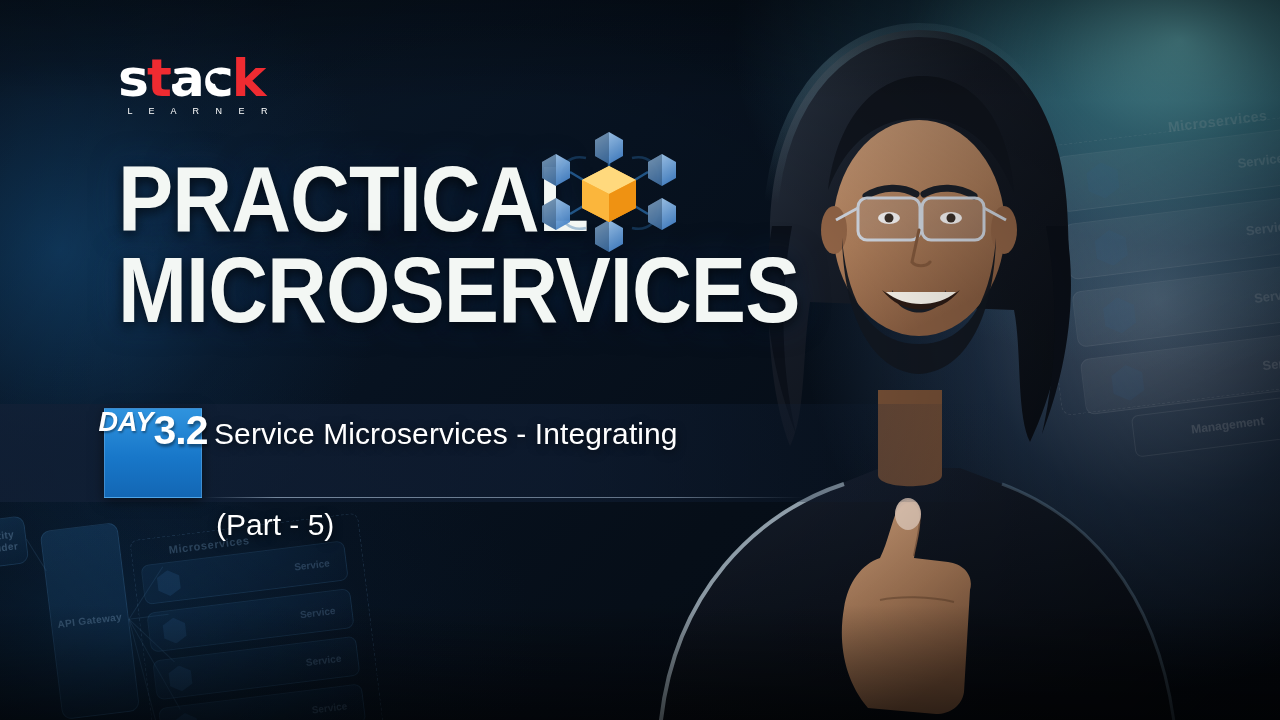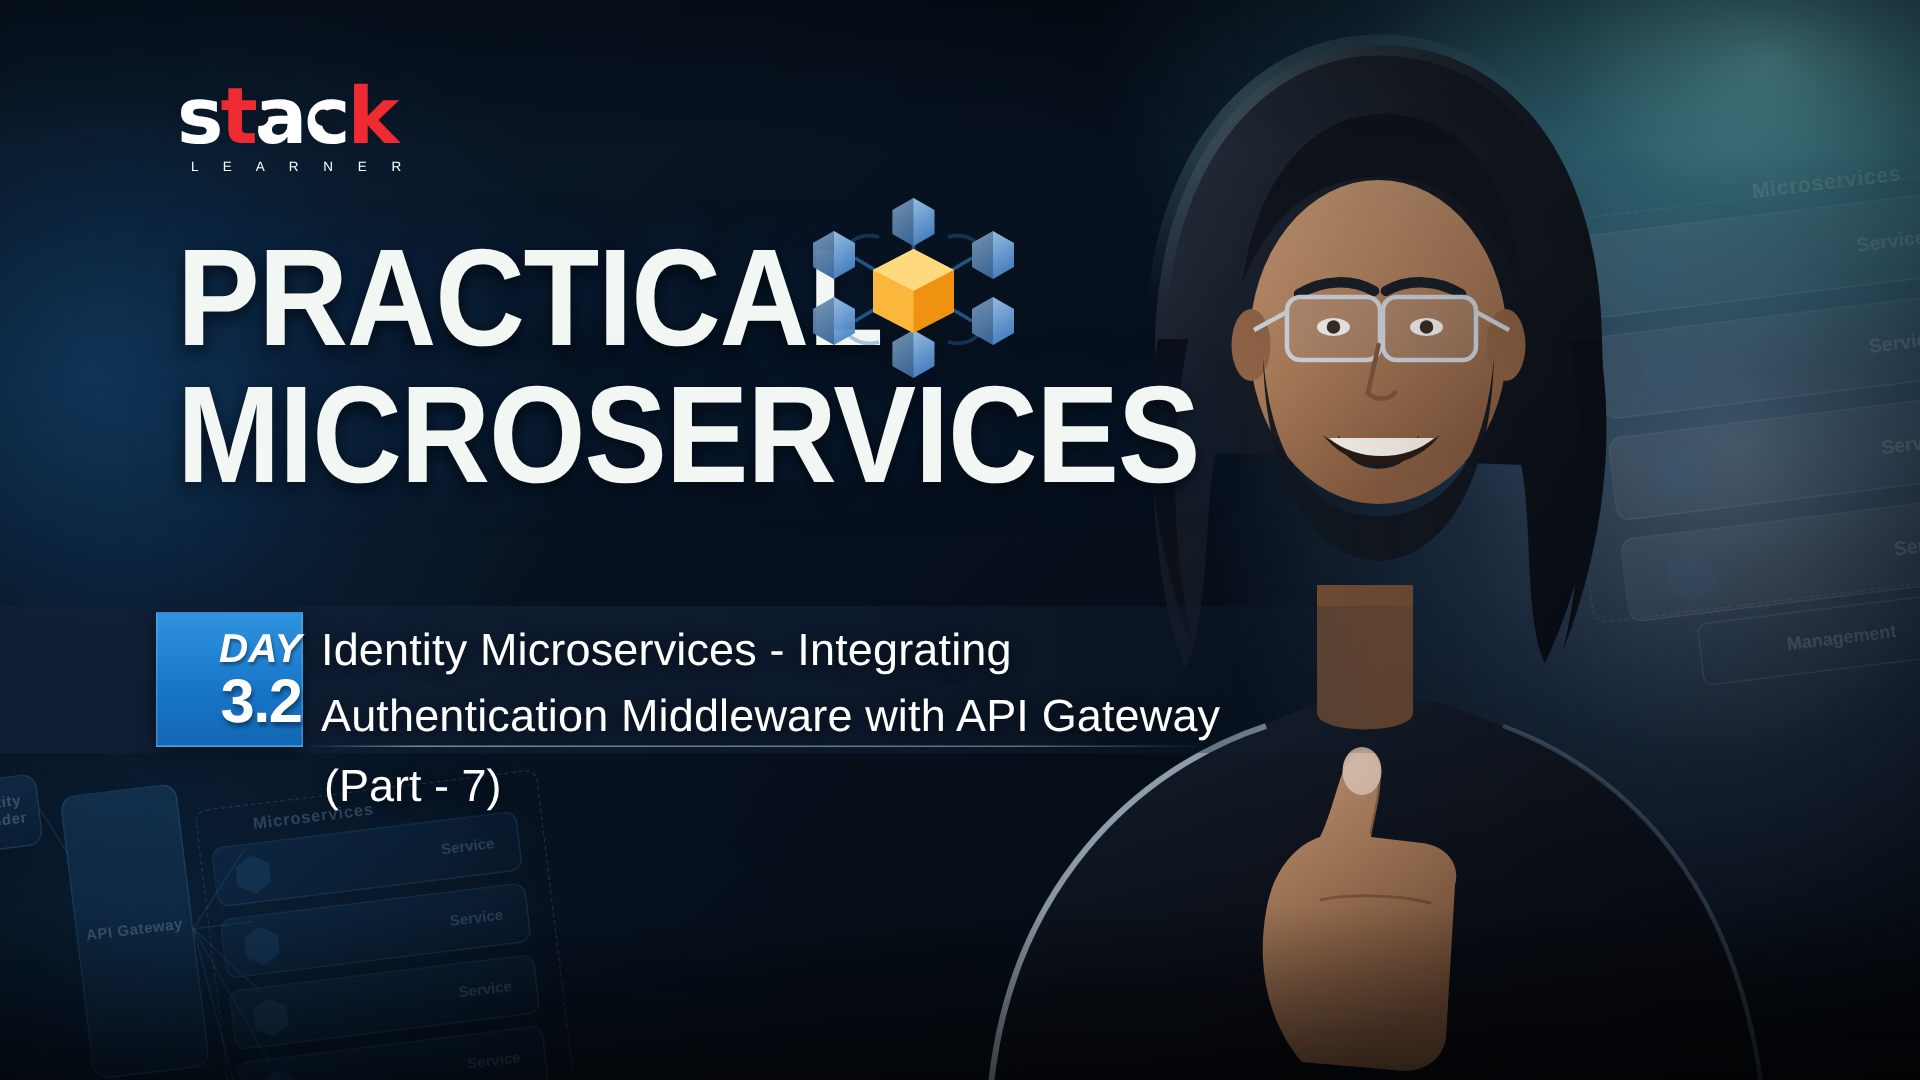--- a/index.html
+++ b/index.html
@@ -140,21 +140,21 @@
 
   
   .sub-band{
     position:absolute; left:0; top:404px; width:1010px; height:98px;
     background:linear-gradient(to right, rgba(18,32,54,0.78) 0%, rgba(16,30,52,0.66) 55%, rgba(14,26,46,0.0) 100%);
   }
   .day-badge{
     position:absolute; left:104px; top:408px; width:98px; height:90px;
     background:linear-gradient(180deg,#2f93de 0%,#1877c9 55%,#1367b4 100%);
     border:1px solid rgba(140,200,245,0.35);
-    display:flex; flex-direction:column; align-items:flex-end; justify-content:center;
+    display:flex; flex-direction:row; align-items:flex-start; justify-content:center;
     box-shadow:0 3px 12px rgba(0,0,0,0.5);
   }
   .day-word{
     color:#ffffff; font-style:italic; font-weight:700; font-size:27px;
     line-height:1; letter-spacing:0px;
     text-shadow:1px 2px 2px rgba(0,0,0,0.35);
   }
   .day-num{
     color:#ffffff; font-weight:700; font-size:41px;
     line-height:1.0; margin-top:1px; letter-spacing:-1px;
@@ -384,19 +384,18 @@
   </div>
 
   <div class="sub-band"></div>
 
   <div class="day-badge">
     <div class="day-word">DAY</div>
     <div class="day-num">3.2</div>
   </div>
 
   <div class="sub-text">
-    <div class="sub-line">Identity Microservices - Integrating</div>
-    <div class="sub-line">Authentication Middleware with API Gateway</div>
+    <div class="sub-line">Service Microservices - Integrating</div>
   </div>
   <div class="sub-rule"></div>
-  <div class="sub-part">(Part - 7)</div>
+  <div class="sub-part">(Part - 5)</div>
 
 </div>
 
 </body></html>

